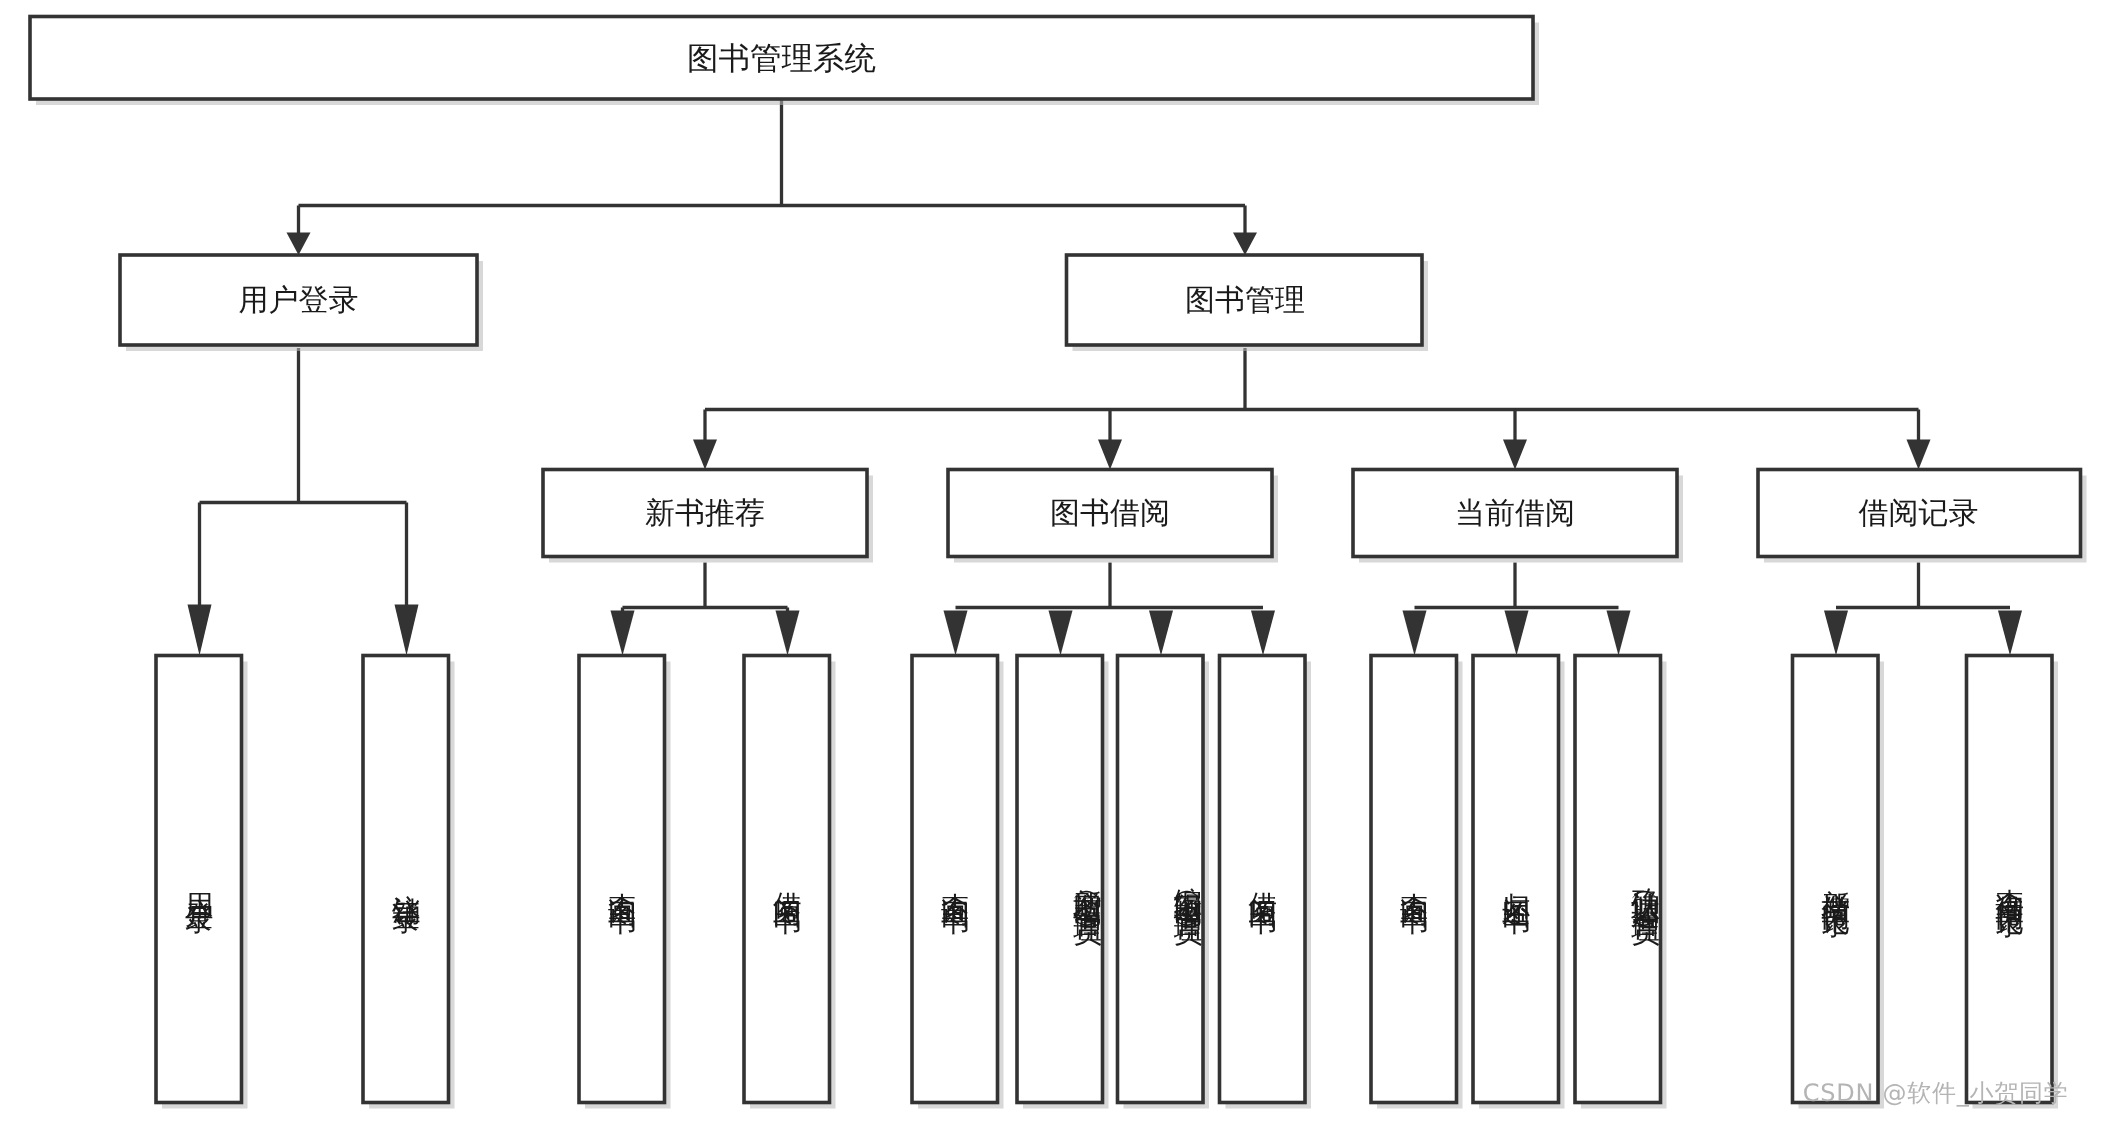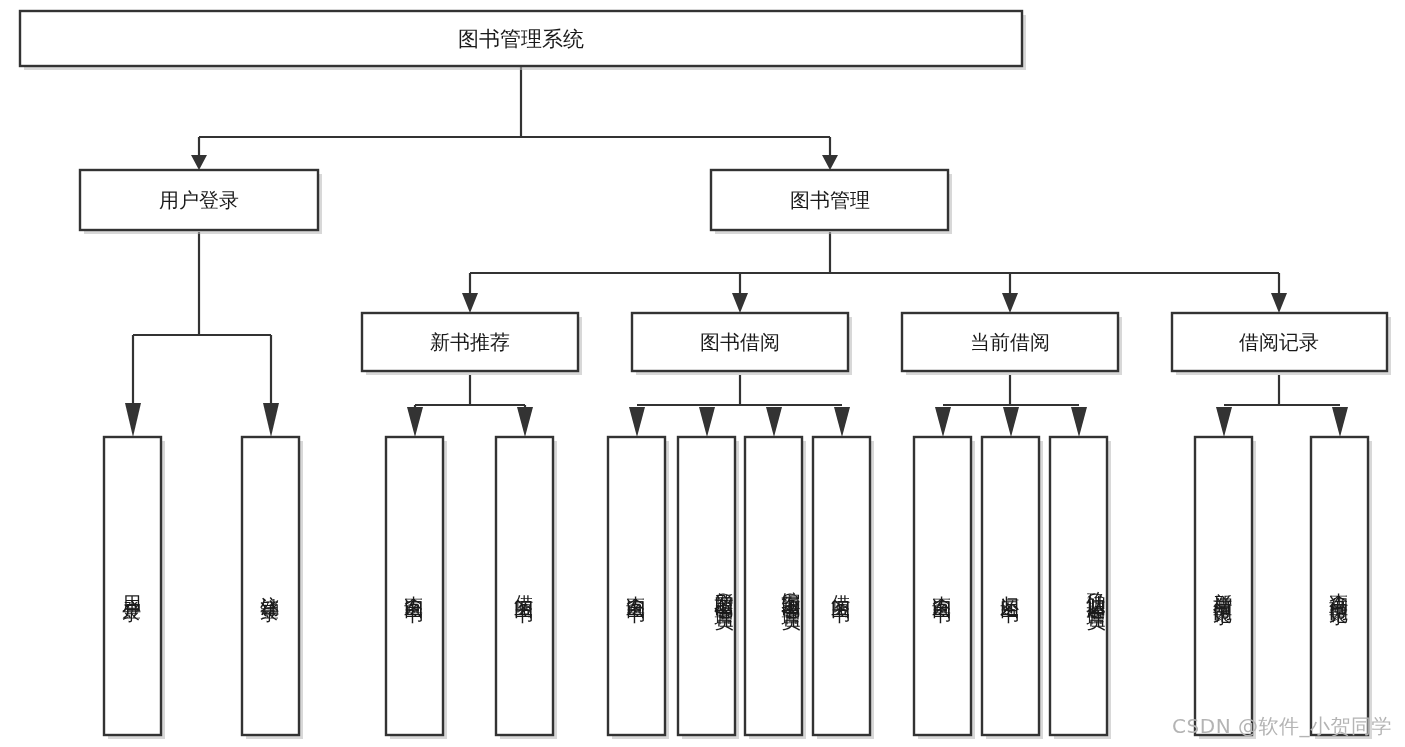--- a/index.html
+++ b/index.html
@@ -68,24 +68,24 @@
     font-size: 19px;
     line-height: 1.08;
     color: #1a1a1a;
     letter-spacing: 3px;
     text-align: center;
     white-space: nowrap;
     pointer-events: none;
   }
   #watermark {
     position: absolute;
-    right: 13px;
+    right: 26px;
     bottom: 7px;
     font-family: "DejaVu Sans", "Liberation Sans", sans-serif;
-    font-size: 20px;
+    font-size: 16px;
     color: #b4b4b4;
     letter-spacing: 0.5px;
     white-space: nowrap;
   }
 </style>
 </head>
 <body>
 
 <div id="diagram-root">
 

